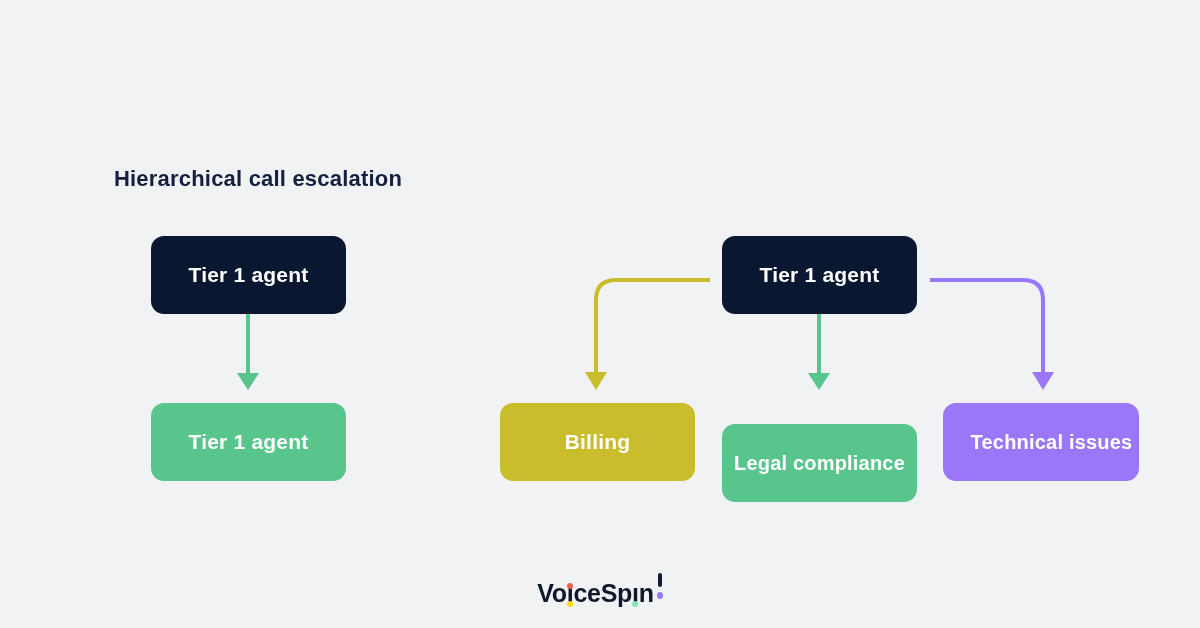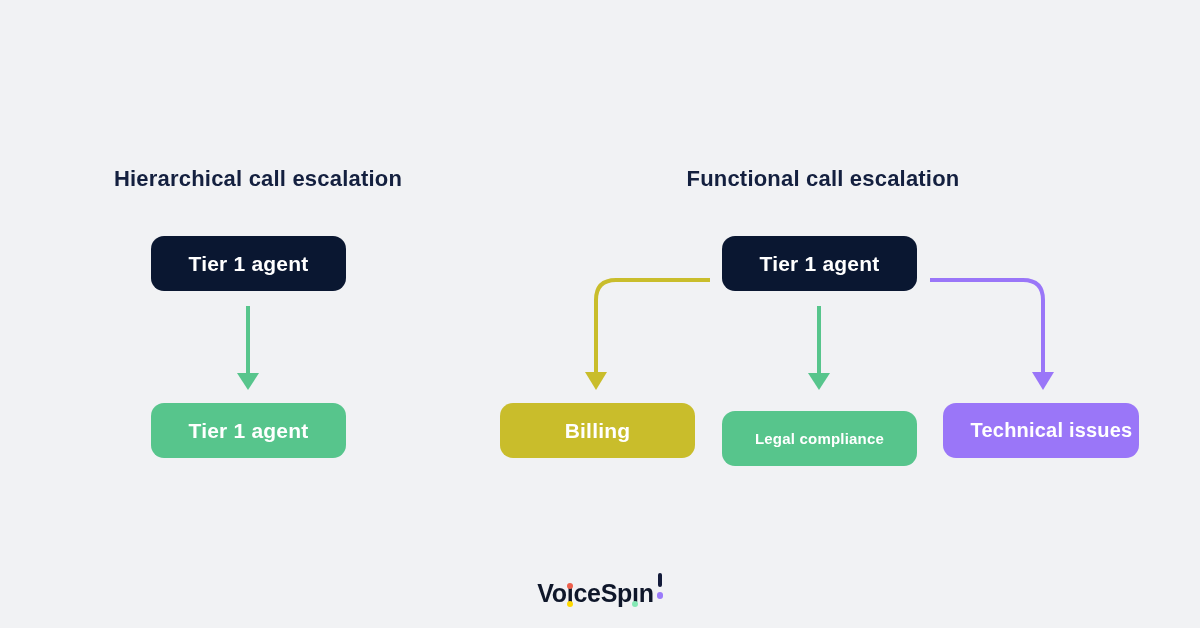--- a/index.html
+++ b/index.html
@@ -35,41 +35,41 @@
     font-weight: 700;
     color: #14203f;
     letter-spacing: 0.2px;
   }
   .title-left  { left: 58px;  top: 166px; }
   .title-right { left: 623px; top: 166px; }
 
   .node {
     position: absolute;
     width: 195px;
-    height: 55px;
+    height: 78px;
     border-radius: 13px;
     display: flex;
     align-items: center;
     justify-content: center;
     color: #ffffff;
     font-size: 21px;
     font-weight: 700;
     letter-spacing: 0.2px;
     white-space: nowrap;
   }
   .node-navy   { background: #0a1731; }
   .node-green  { background: #57c58c; }
   .node-yellow { background: #c9bd2b; }
   .node-purple { background: #9a76f8; }
 
   .n-tier1-left  { left: 151px; top: 236px; }
   .n-tier2-left  { left: 151px; top: 403px; }
   .n-tier1-right { left: 722px; top: 236px; }
   .n-billing     { left: 500px; top: 403px; }
-  .n-legal       { left: 722px; top: 411px; font-size: 15px; text-align: center; }
+  .n-legal       { left: 722px; top: 424px; font-size: 20px; text-align: center; }
   .n-technical   { left: 943px; top: 403px; width: 196px; font-size: 20px; padding-left: 21px; }
 
   .logo-wrap {
     position: absolute;
     left: 0; right: 0; top: 568px;
     display: flex;
     justify-content: center;
   }
   .logo {
     position: relative;
@@ -143,21 +143,20 @@
     </g>
 
     <g>
       <path class="edge edge-purple" d="M930,280 L1023,280 Q1043,280 1043,300 L1043,373"></path>
       <polygon class="head-purple" points="1032,372 1054,372 1043,390"></polygon>
     </g>
   </svg>
 
   <h2 class="panel-title title-left">Hierarchical call escalation</h2>
 
-  <h2 class="panel-title title-right">Functional call escalation</h2>
 
   <div class="node node-navy n-tier1-left">Tier 1 agent</div>
 
   <div class="node node-green n-tier2-left">Tier 1 agent</div>
 
   <div class="node node-navy n-tier1-right">Tier 1 agent</div>
 
   <div class="node node-yellow n-billing">Billing</div>
 
   <div class="node node-green n-legal">Legal compliance</div>

